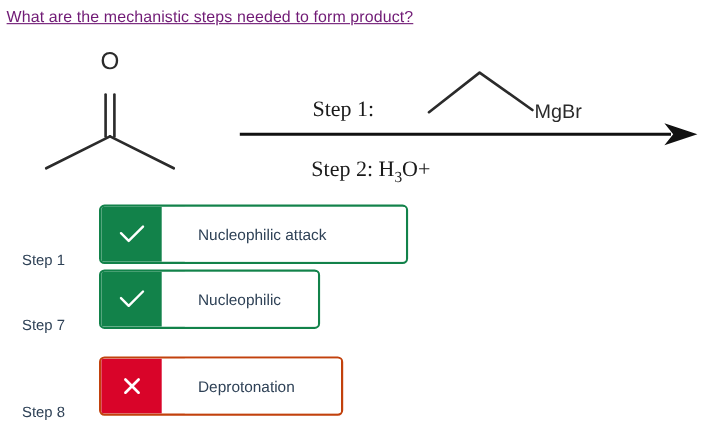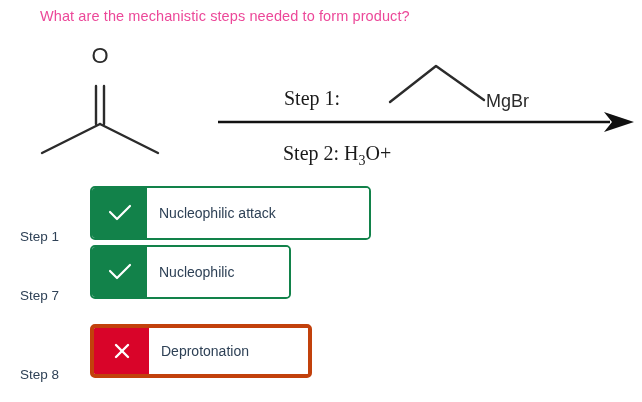--- a/index.html
+++ b/index.html
@@ -12,27 +12,28 @@
     height: 402px;
     position: relative;
     overflow: hidden;
     font-family: "Liberation Sans", sans-serif;
     color: #2e4156;
   }
 
   
   .question-title {
     position: absolute;
-    left: 40px;
+    left: 6px;
     top: 7px;
     font-size: 14.5px;
     line-height: 19px;
-    color: #ec4899;
+    color: #701a75;
     white-space: nowrap;
     letter-spacing: 0.1px;
+    text-decoration: underline;
   }
 
   
   .scheme {
     position: absolute;
     left: 0;
     top: 34px;
     width: 642px;
     height: 150px;
   }
@@ -59,21 +60,21 @@
     align-items: stretch;
     background: #ffffff;
     border-radius: 5px;
     box-sizing: border-box;
     overflow: hidden;
   }
   .answer-box.correct {
     border: 2px solid #12824a;
   }
   .answer-box.incorrect {
-    border: 4px solid #c2410c;
+    border: 2px solid #c2410c;
   }
   .answer-box.b1 { top: 186px; width: 281px; }
   .answer-box.b2 { top: 245px; width: 201px; }
   .answer-box.b3 { top: 324px; width: 222px; }
 
   .mark-cell {
     width: 55px;
     min-width: 55px;
     display: flex;
     align-items: center;
@@ -88,20 +89,21 @@
   .answer-text {
     flex: 1;
     display: flex;
     align-items: center;
     padding-left: 12px;
     padding-right: 28px;
     font-size: 14px;
     color: #2e4156;
     white-space: nowrap;
     background: #ffffff;
+    margin-left: 21px;
   }
 </style>
 </head>
 <body>
 
 <div class="question-title">What are the mechanistic steps needed to form product?</div>
 
 <div class="scheme">
   <svg width="642" height="150" viewBox="0 0 642 150">
 

